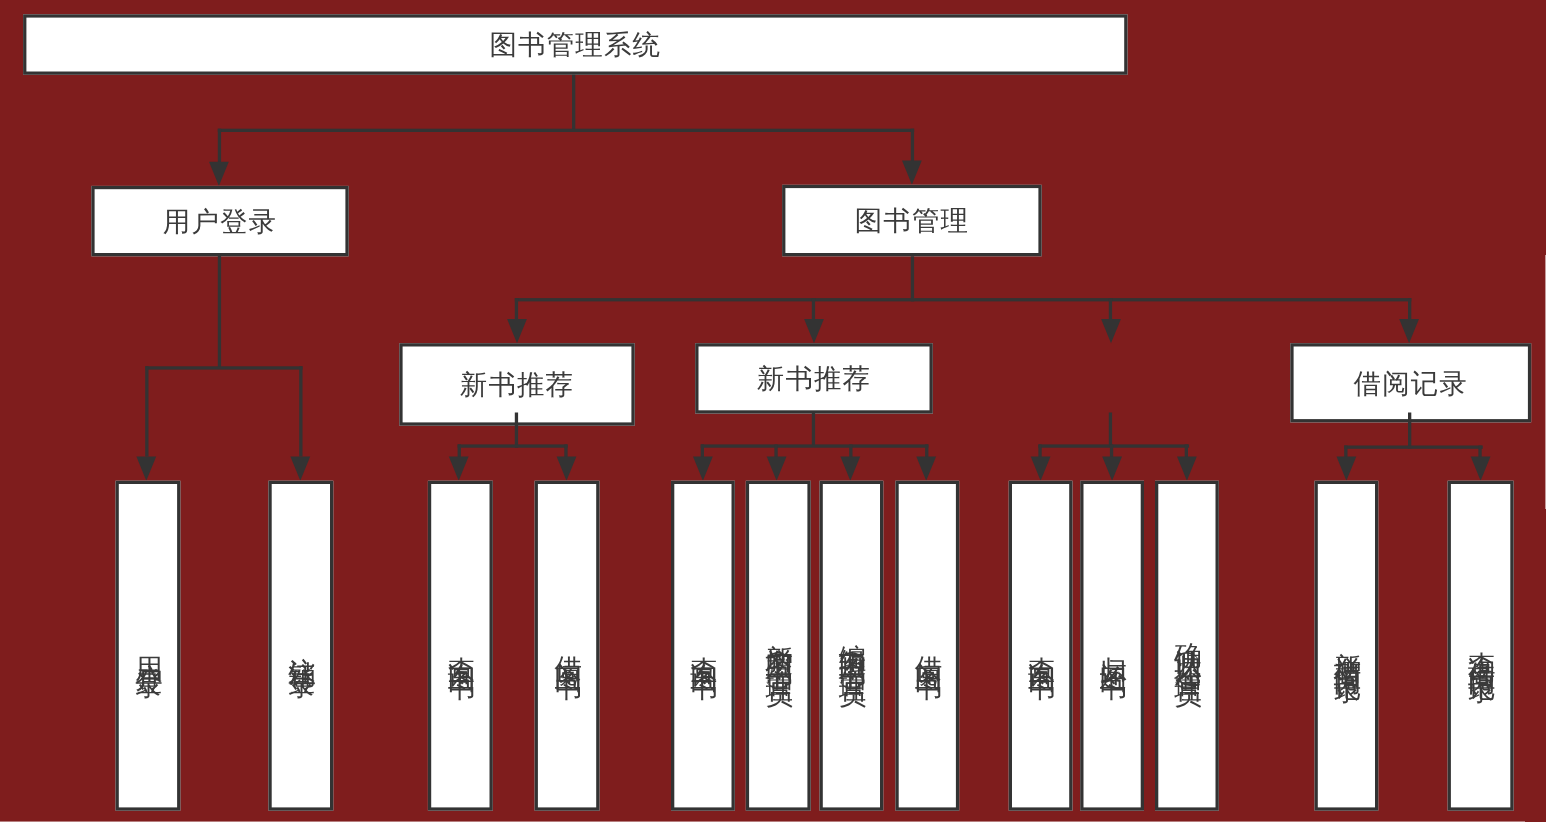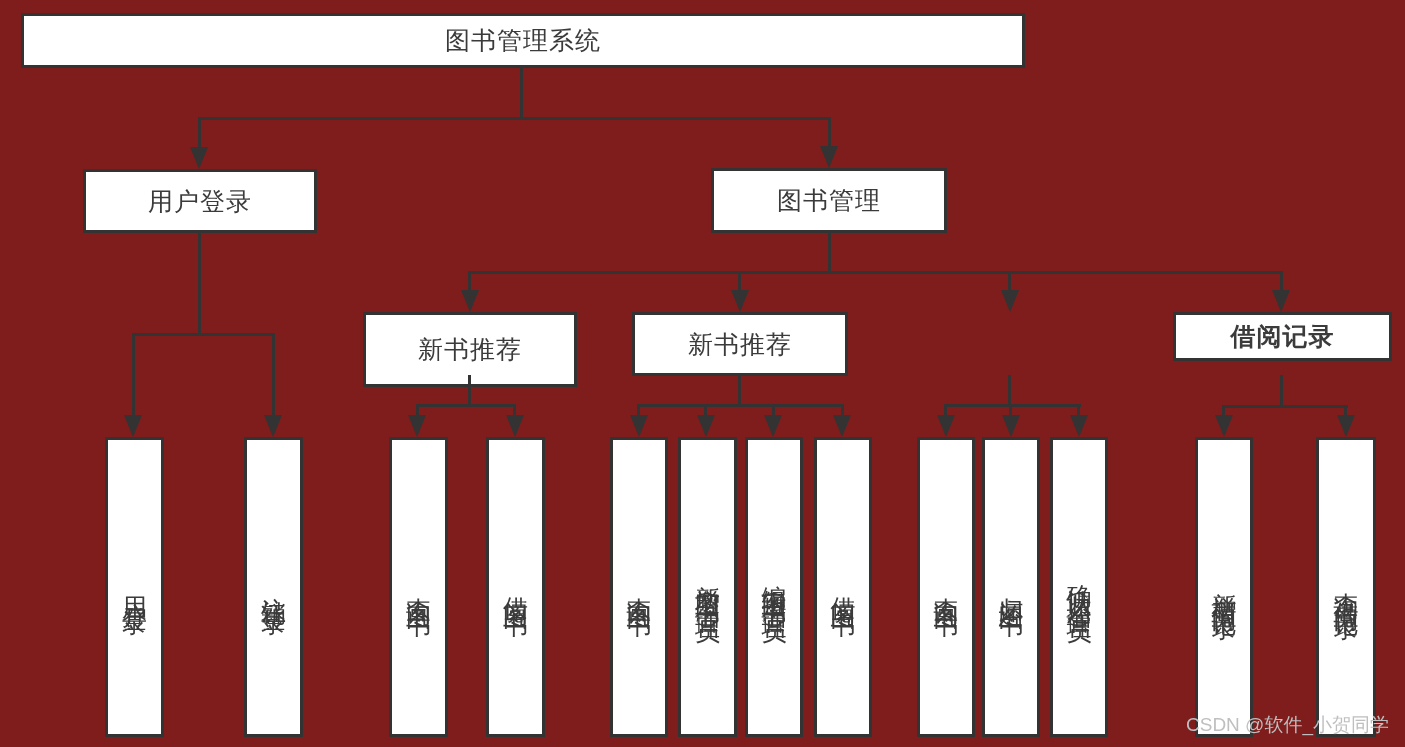--- a/index.html
+++ b/index.html
@@ -67,21 +67,21 @@
   <div class="arrow" style="left:731px;top:290px;"></div>
   <div class="arrow" style="left:1001px;top:290px;"></div>
   <div class="arrow" style="left:1272px;top:290px;"></div>
 
   <div class="node h-node" style="left:363px;top:312px;width:214px;height:75px;">
     <span>新书推荐</span>
   </div>
   <div class="node h-node" style="left:632px;top:312px;width:216px;height:64px;">
     <span>新书推荐</span>
   </div>
-  <div class="node h-node" style="left:1173px;top:312px;width:219px;height:49px;font-weight:bold;">
+  <div class="node h-node" style="left:1173px;top:312px;width:219px;height:72px;">
     <span>借阅记录</span>
   </div>
 
   <div class="line" style="left:468px;top:375px;width:3px;height:32px;"></div>
   <div class="line" style="left:416px;top:404px;width:100px;height:3px;"></div>
   <div class="line" style="left:416px;top:404px;width:3px;height:12px;"></div>
   <div class="line" style="left:513px;top:404px;width:3px;height:12px;"></div>
   <div class="arrow" style="left:408px;top:415px;"></div>
   <div class="arrow" style="left:506px;top:415px;"></div>
 
@@ -149,15 +149,14 @@
     <span>确认归还（管理员）</span>
   </div>
 
   <div class="node v-node" style="left:1195px;top:437px;width:58px;height:300px;">
     <span>新增借阅记录</span>
   </div>
   <div class="node v-node" style="left:1316px;top:437px;width:60px;height:300px;">
     <span>查询借阅记录</span>
   </div>
 
-  <div class="watermark">CSDN @软件_小贺同学</div>
 
 </div>
 
 </body></html>

